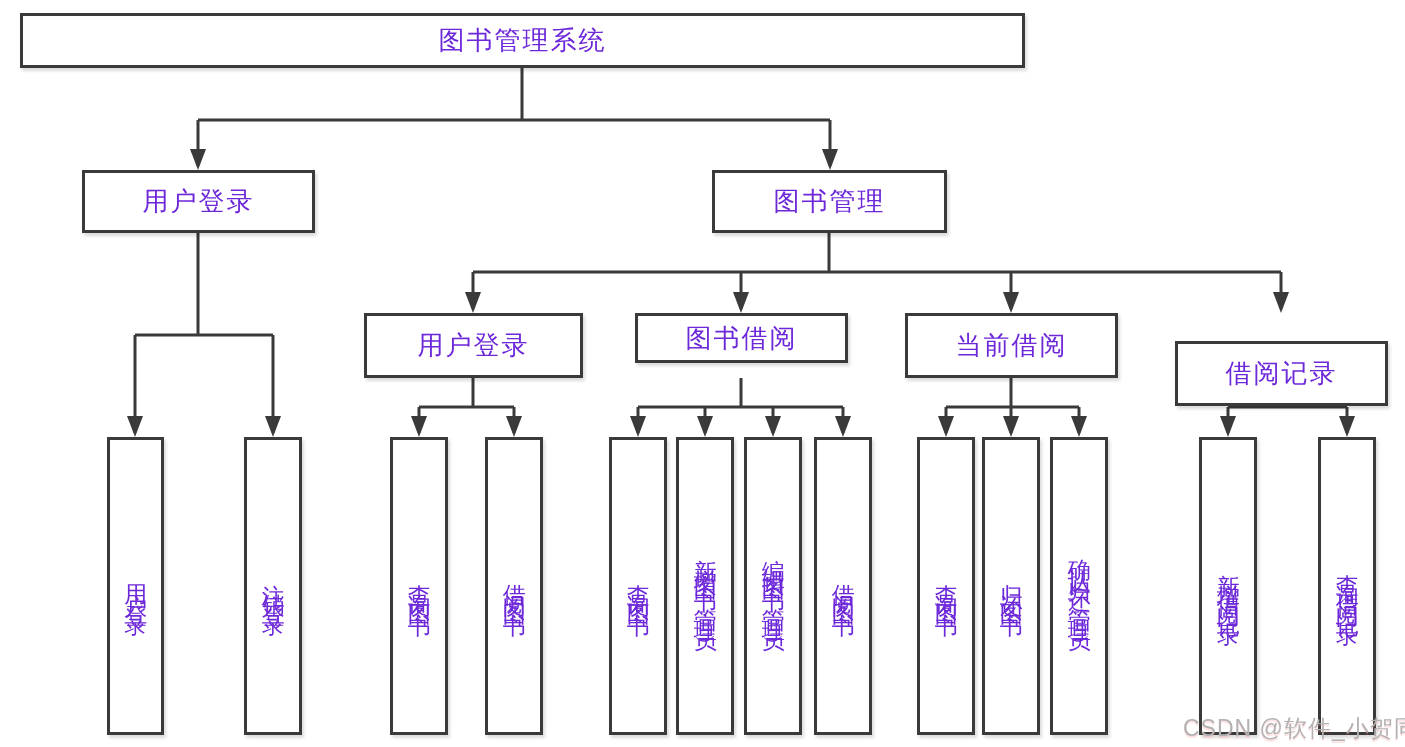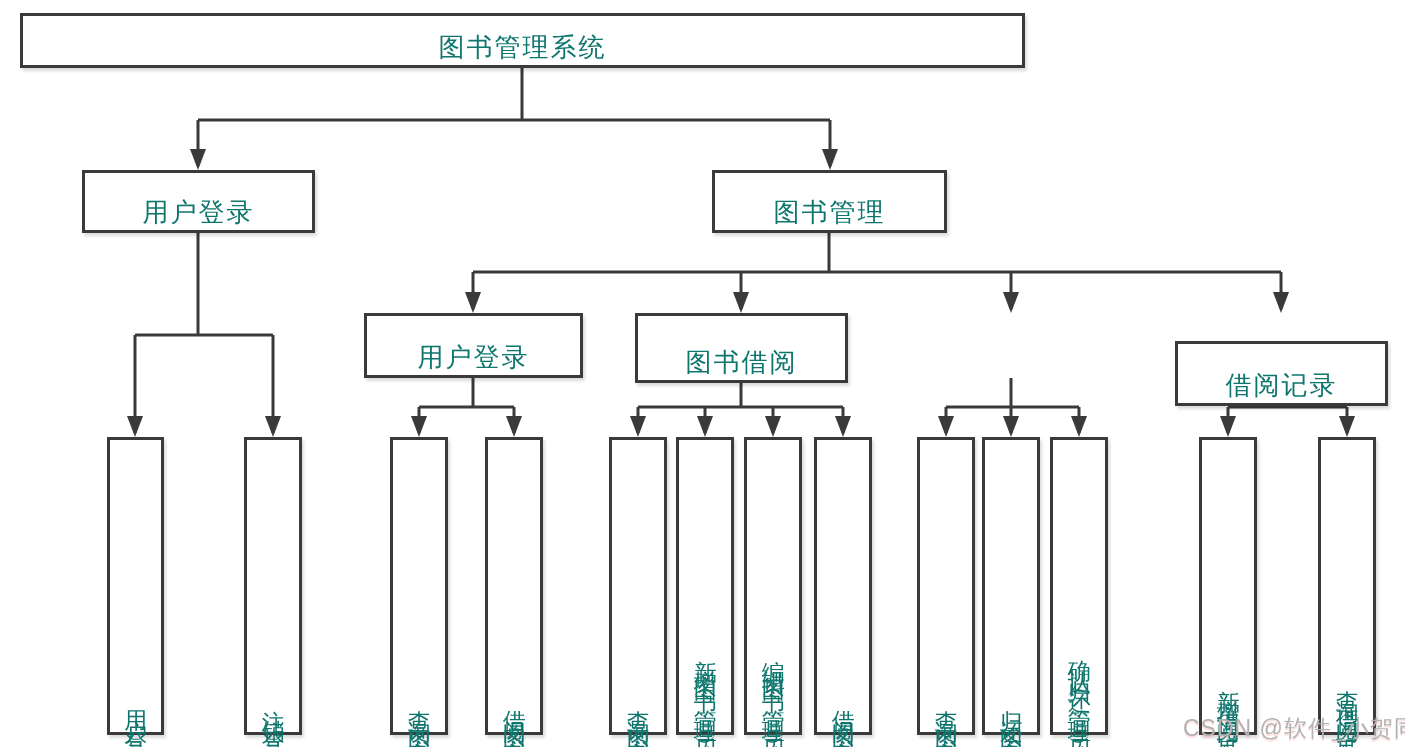--- a/index.html
+++ b/index.html
@@ -11,23 +11,23 @@
     font-family: "Liberation Sans", "DejaVu Sans", sans-serif;
     overflow: hidden;
   }
   svg.wires { position: absolute; left: 0; top: 0; z-index: 1; pointer-events: none; }
   .node {
     position: absolute;
     box-sizing: border-box;
     border: 3px solid #3a3a3a;
     background: #ffffff;
     display: flex;
-    align-items: flex-end;
+    align-items: center;
     justify-content: center;
-    color: #0f766e;
+    color: #6d28d9;
     z-index: 2;
     box-shadow: 2px 3px 3px rgba(0,0,0,0.14);
   }
   .hlabel {
     font-size: 26px;
     letter-spacing: 2px;
     white-space: nowrap;
   }
   .vlabel {
     writing-mode: vertical-rl;
@@ -101,22 +101,25 @@
   <div class="node" style="left:82px; top:170px; width:233px; height:63px;">
     <span class="hlabel">用户登录</span>
   </div>
   <div class="node" style="left:712px; top:170px; width:235px; height:63px;">
     <span class="hlabel">图书管理</span>
   </div>
 
   <div class="node" style="left:364px; top:313px; width:219px; height:65px;">
     <span class="hlabel">用户登录</span>
   </div>
-  <div class="node" style="left:635px; top:313px; width:213px; height:70px;">
+  <div class="node" style="left:635px; top:313px; width:213px; height:50px;">
     <span class="hlabel">图书借阅</span>
+  </div>
+  <div class="node" style="left:905px; top:313px; width:213px; height:65px;">
+    <span class="hlabel">当前借阅</span>
   </div>
   <div class="node" style="left:1175px; top:313px; width:213px; height:65px;margin-top:28px;">
     <span class="hlabel">借阅记录</span>
   </div>
 
   <div class="node" style="left:107px; top:437px; width:57px; height:298px;">
     <span class="vlabel">用户登录</span>
   </div>
   <div class="node" style="left:244px; top:437px; width:58px; height:298px;">
     <span class="vlabel">注销登录</span>

